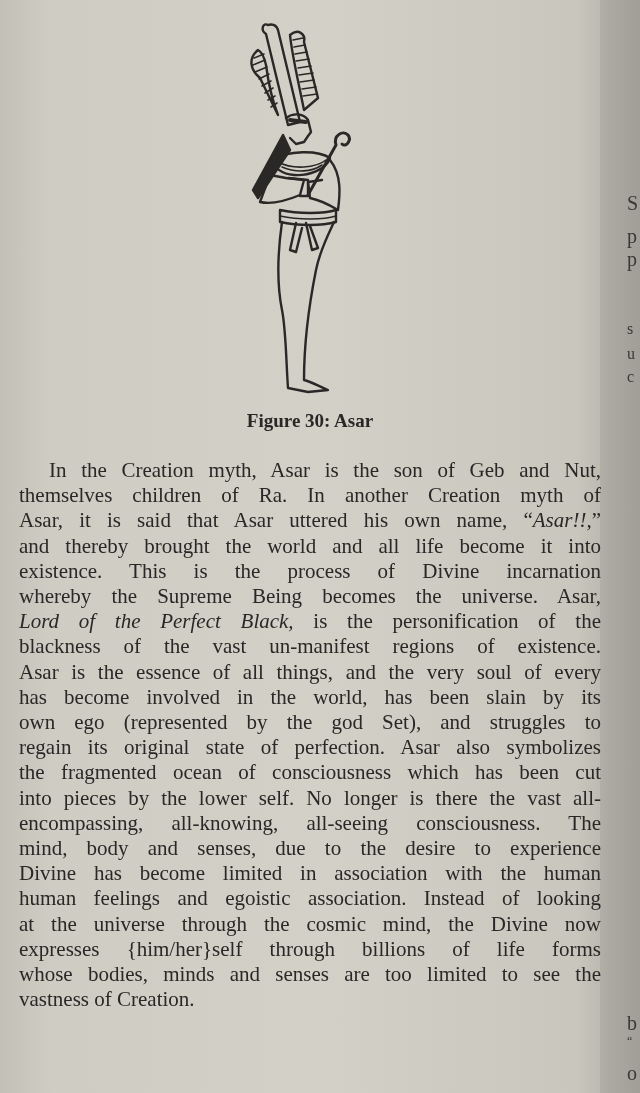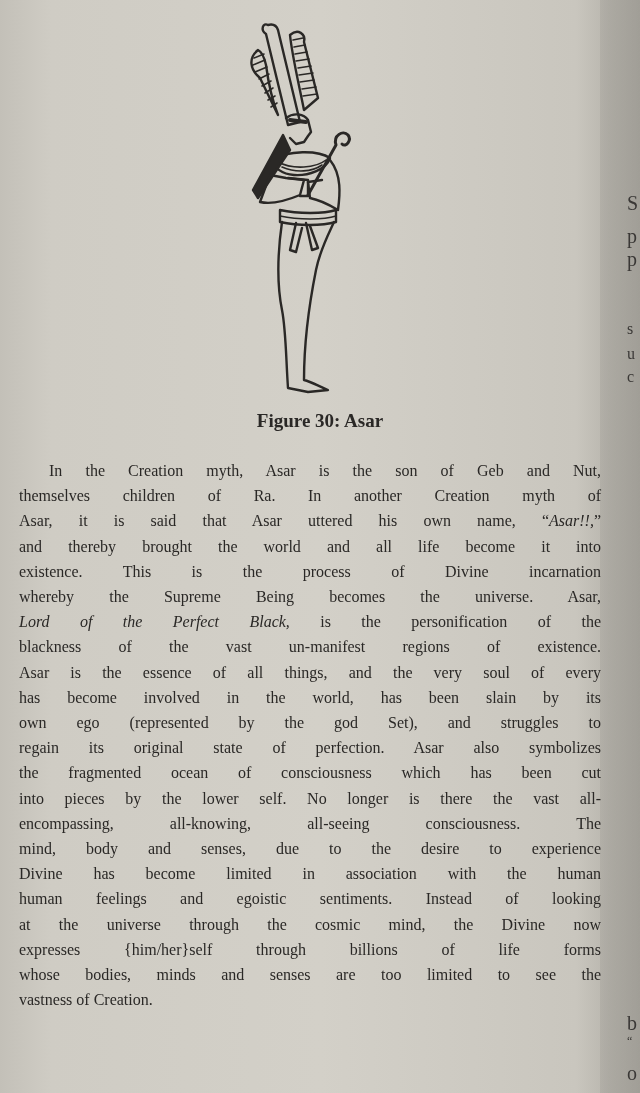--- a/index.html
+++ b/index.html
@@ -11,25 +11,25 @@
   }
   .page-shadow {
     position: absolute; left: 600px; top: 0; width: 40px; height: 1093px;
     background: linear-gradient(90deg, rgba(0,0,0,0.06), rgba(0,0,0,0.10));
   }
   .figure {
     position: absolute; left: 238px; top: 10px; width: 140px; height: 390px;
   }
   .caption {
     position: absolute; left: 0; width: 620px; top: 410px;
-    text-align: center; font-weight: bold; font-size: 19px; padding-left: 10px;
+    text-align: center; font-weight: bold; font-size: 19px;
   }
   .body-text {
     position: absolute; left: 19px; top: 458px; width: 582px;
-    font-size: 16px; line-height: 25.2px;
+    font-size: 21px; line-height: 25.2px;
   }
   .line { display: block; white-space: nowrap; text-align: justify; text-align-last: justify; }
   .line.first { text-indent: 30px; }
   .line.last { text-align-last: left; }
   .margin-glyph {
     position: absolute; left: 627px; font-size: 20px; color: #3a3836;
   }
 </style>
 </head>
 <body>
@@ -103,21 +103,21 @@
   <span class="line">blackness of the vast un-manifest regions of existence.</span>
   <span class="line">Asar is the essence of all things, and the very soul of every</span>
   <span class="line">has become involved in the world, has been slain by its</span>
   <span class="line">own ego (represented by the god Set), and struggles to</span>
   <span class="line">regain its original state of perfection. Asar also symbolizes</span>
   <span class="line">the fragmented ocean of consciousness which has been cut</span>
   <span class="line">into pieces by the lower self. No longer is there the vast all-</span>
   <span class="line">encompassing, all-knowing, all-seeing consciousness. The</span>
   <span class="line">mind, body and senses, due to the desire to experience</span>
   <span class="line">Divine has become limited in association with the human</span>
-  <span class="line">human feelings and egoistic sentiments. Instead of looking</span>
+  <span class="line">human feelings and egoistic association. Instead of looking</span>
   <span class="line">at the universe through the cosmic mind, the Divine now</span>
   <span class="line">expresses {him/her}self through billions of life forms</span>
   <span class="line">whose bodies, minds and senses are too limited to see the</span>
   <span class="line last">vastness of Creation.</span>
 </div>
 
 <div>
   <span class="margin-glyph" style="top:192px">S</span>
   <span class="margin-glyph" style="top:225px">p</span>
   <span class="margin-glyph" style="top:248px">p</span>

